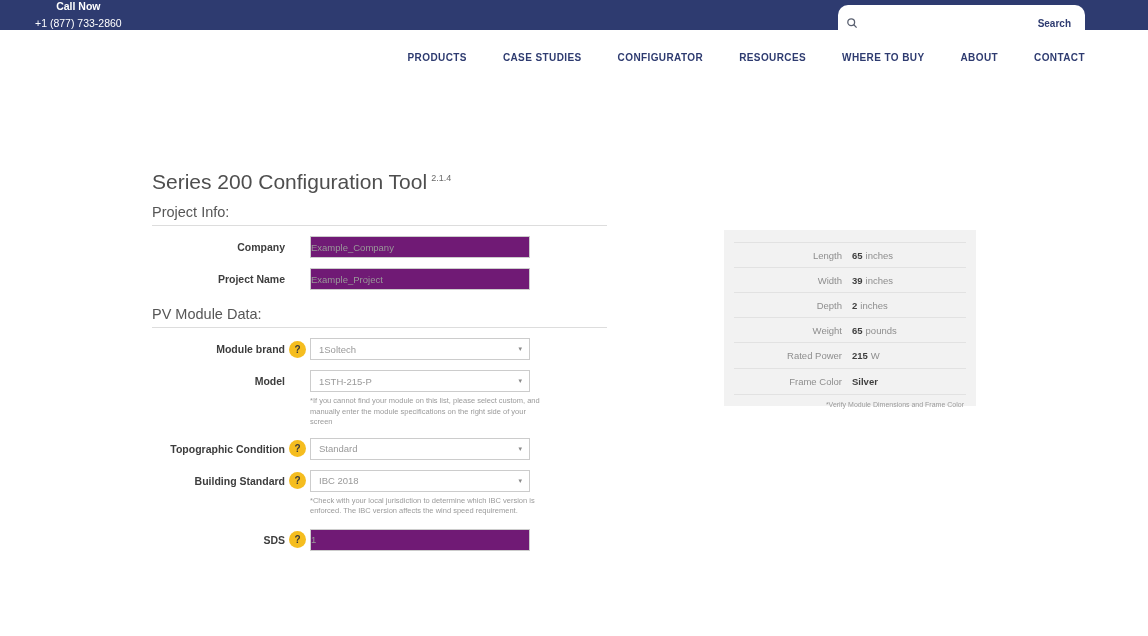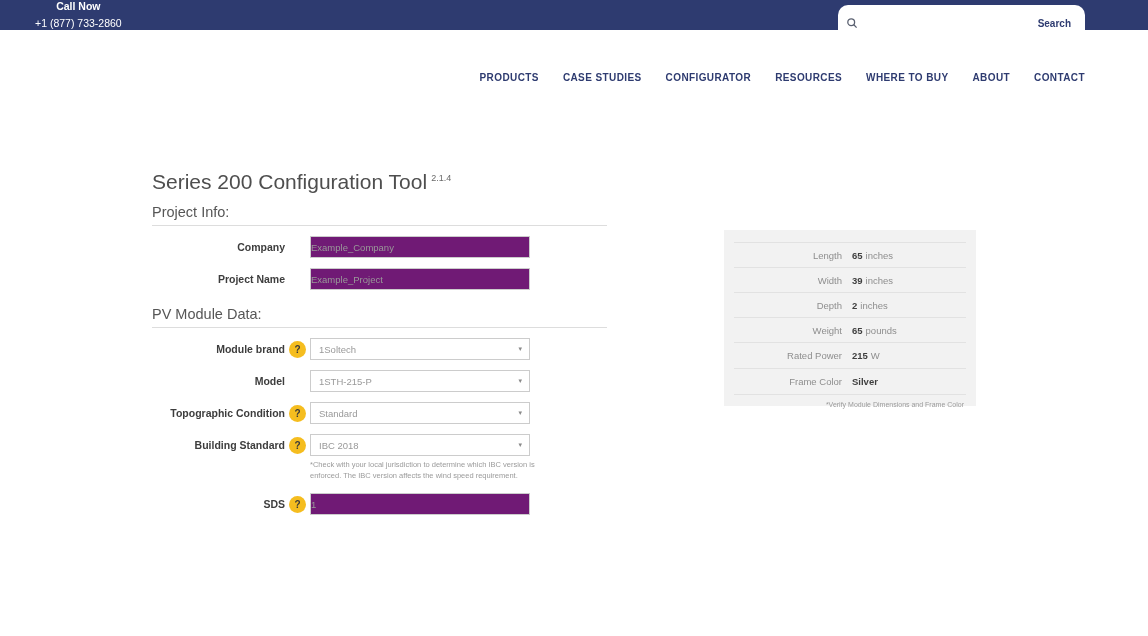--- a/index.html
+++ b/index.html
@@ -17,21 +17,21 @@
                  align-items:center; padding:0 4px 0 8px; }
   .search-pill svg { flex:0 0 auto; }
   .search-input { flex:1 1 auto; border:none; outline:none; background:transparent;
                   font-size:10px; color:#444; min-width:0; padding:0 4px;
                   font-family:"Liberation Sans", sans-serif; }
   .search-btn { flex:0 0 auto; border:none; background:transparent; cursor:pointer;
                 color:#2e3b70; font-weight:bold; font-size:10px; padding:0 10px 0 4px;
                 font-family:"Liberation Sans", sans-serif; }
 
   
-  .nav { position:absolute; top:72px; right:63px; display:flex; gap:24px; }
+  .nav { position:absolute; top:52px; right:63px; display:flex; gap:36px; }
   .nav a { text-decoration:none; color:#2e3b70; font-size:10px; font-weight:bold;
            letter-spacing:0.4px; cursor:pointer; }
 
   
   .main { position:absolute; left:152px; top:170px; width:455px; }
   .page-title { font-size:21px; font-weight:normal; color:#4e4e4e; }
   .page-title sup { font-size:9px; color:#6a6a6a; margin-left:4px; }
   .sec-head { font-size:14.5px; font-weight:normal; color:#565656;
               border-bottom:1px solid #dddddd; padding-bottom:5px; }
   .sec-head.first { margin-top:10px; }
@@ -131,20 +131,21 @@
   </div>
 
   <div class="frow">
     <span class="flabel">Model</span>
     <span class="islot"></span>
     <div class="sbox">
       <span>1STH-215-P</span>
       <span class="arrow">▾</span>
     </div>
   </div>
+  <div class="fnote">*If you cannot find your module on this list, please select custom, and manually enter the module specifications on the right side of your screen</div>
 
 
   <div class="frow">
     <span class="flabel">Topographic Condition</span>
     <span class="islot">
         <span class="help-ic">?</span>
       </span>
     <div class="sbox">
       <span>Standard</span>
       <span class="arrow">▾</span>

